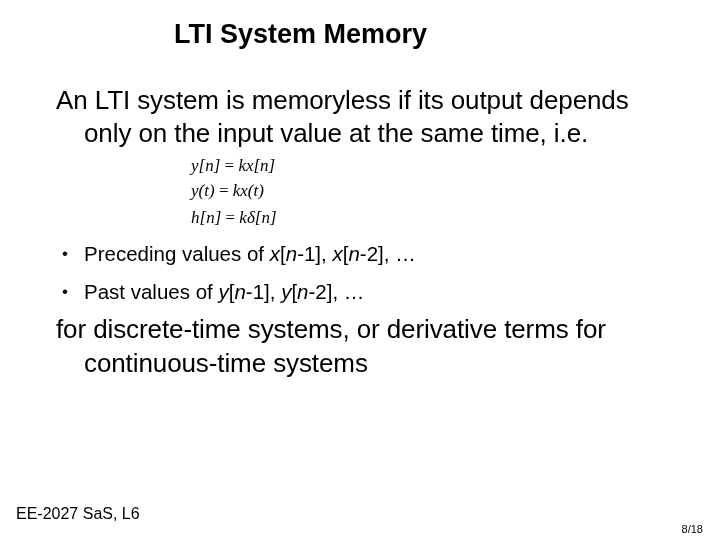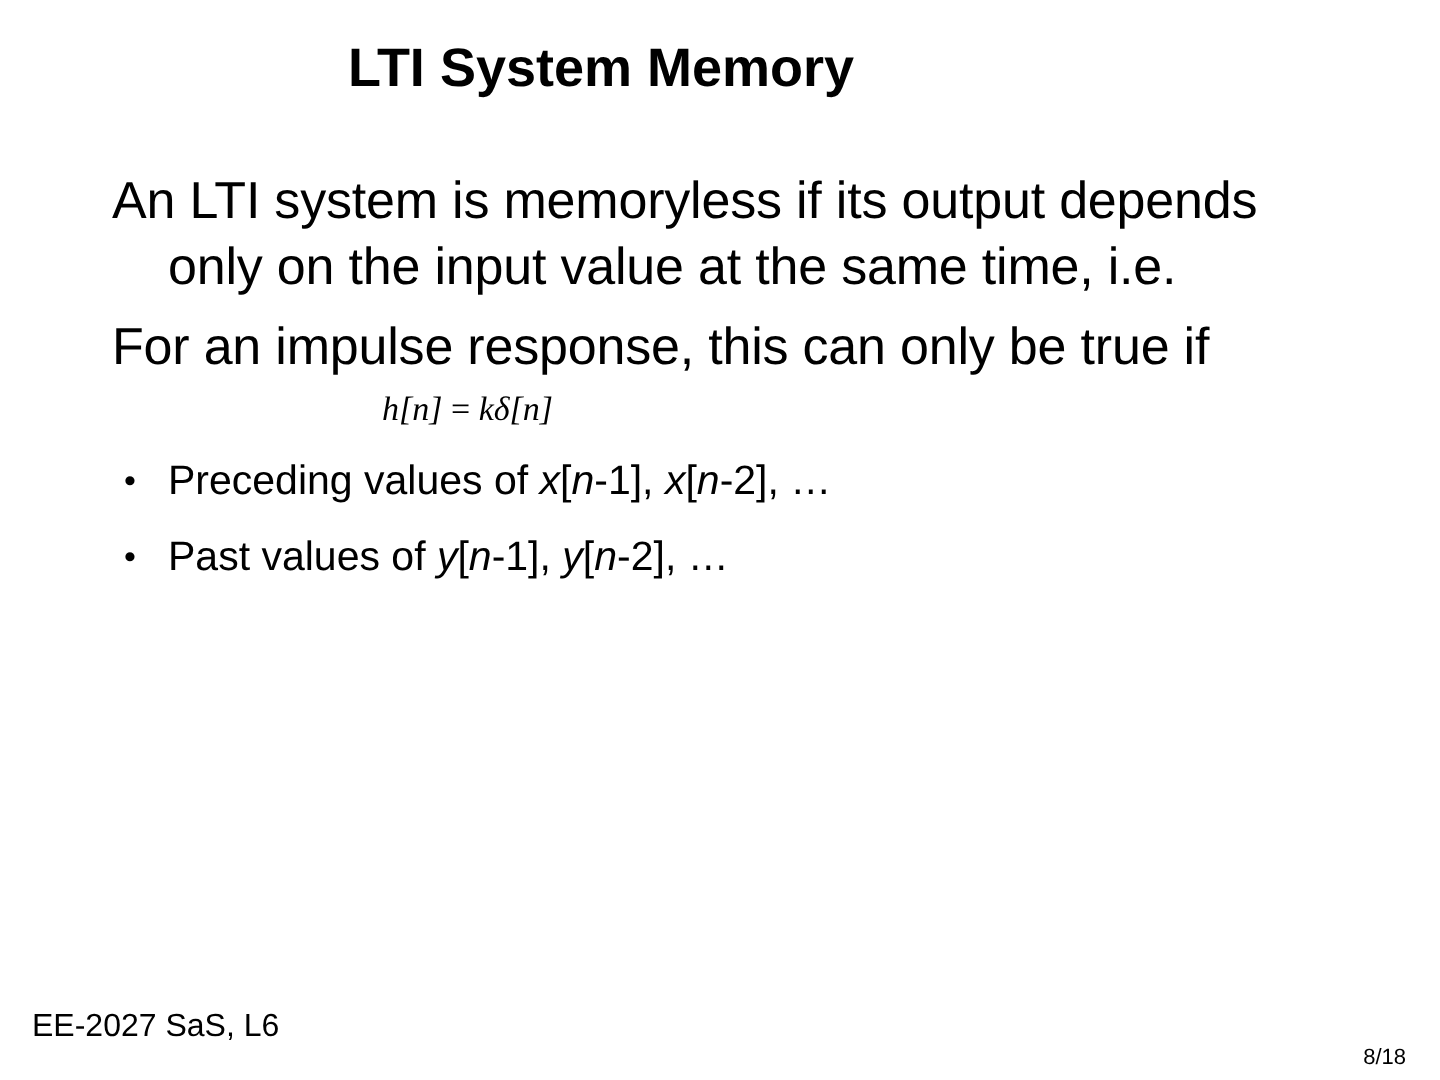--- a/index.html
+++ b/index.html
@@ -107,37 +107,41 @@
 <body>
 
 <div class="slide">
 
   <div class="slide-title">LTI System Memory</div>
 
   <div class="body">
 
     <p class="para p1">An LTI system is memoryless if its output depends only on the input value at the same time, i.e.</p>
 
+    <div class="eqblock">
+      <p class="eq"><span><i>y</i>[<i>n</i>] <span class="up">=</span> <i>k</i><i>x</i>[<i>n</i>]</span></p>
+      <p class="eq"><span><i>y</i>(<i>t</i>) <span class="up">=</span> <i>k</i><i>x</i>(<i>t</i>)</span></p>
+    </div>
 
-    <p class="para p2">For an impulse response, this can only be true if</p>
 
     <div class="eqblock">
       <p class="eq"><span><i>h</i>[<i>n</i>] <span class="up">=</span> <i>k</i><i>δ</i>[<i>n</i>]</span></p>
     </div>
 
 
     <div class="bullet-row">
       <span class="bullet-mark">•</span>
       <span class="bullet-text">Preceding values of <i>x</i>[<i>n</i>-1], <i>x</i>[<i>n</i>-2], …</span>
     </div>
 
     <div class="bullet-row">
       <span class="bullet-mark">•</span>
       <span class="bullet-text">Past values of <i>y</i>[<i>n</i>-1], <i>y</i>[<i>n</i>-2], …</span>
     </div>
 
+    <p class="para p4">for discrete-time systems, or derivative terms for continuous-time systems</p>
 
   </div>
 
   <div class="footer-left">EE-2027 SaS, L6</div>
   <div class="footer-right">8/18</div>
 
 </div>
 
 </body></html>

